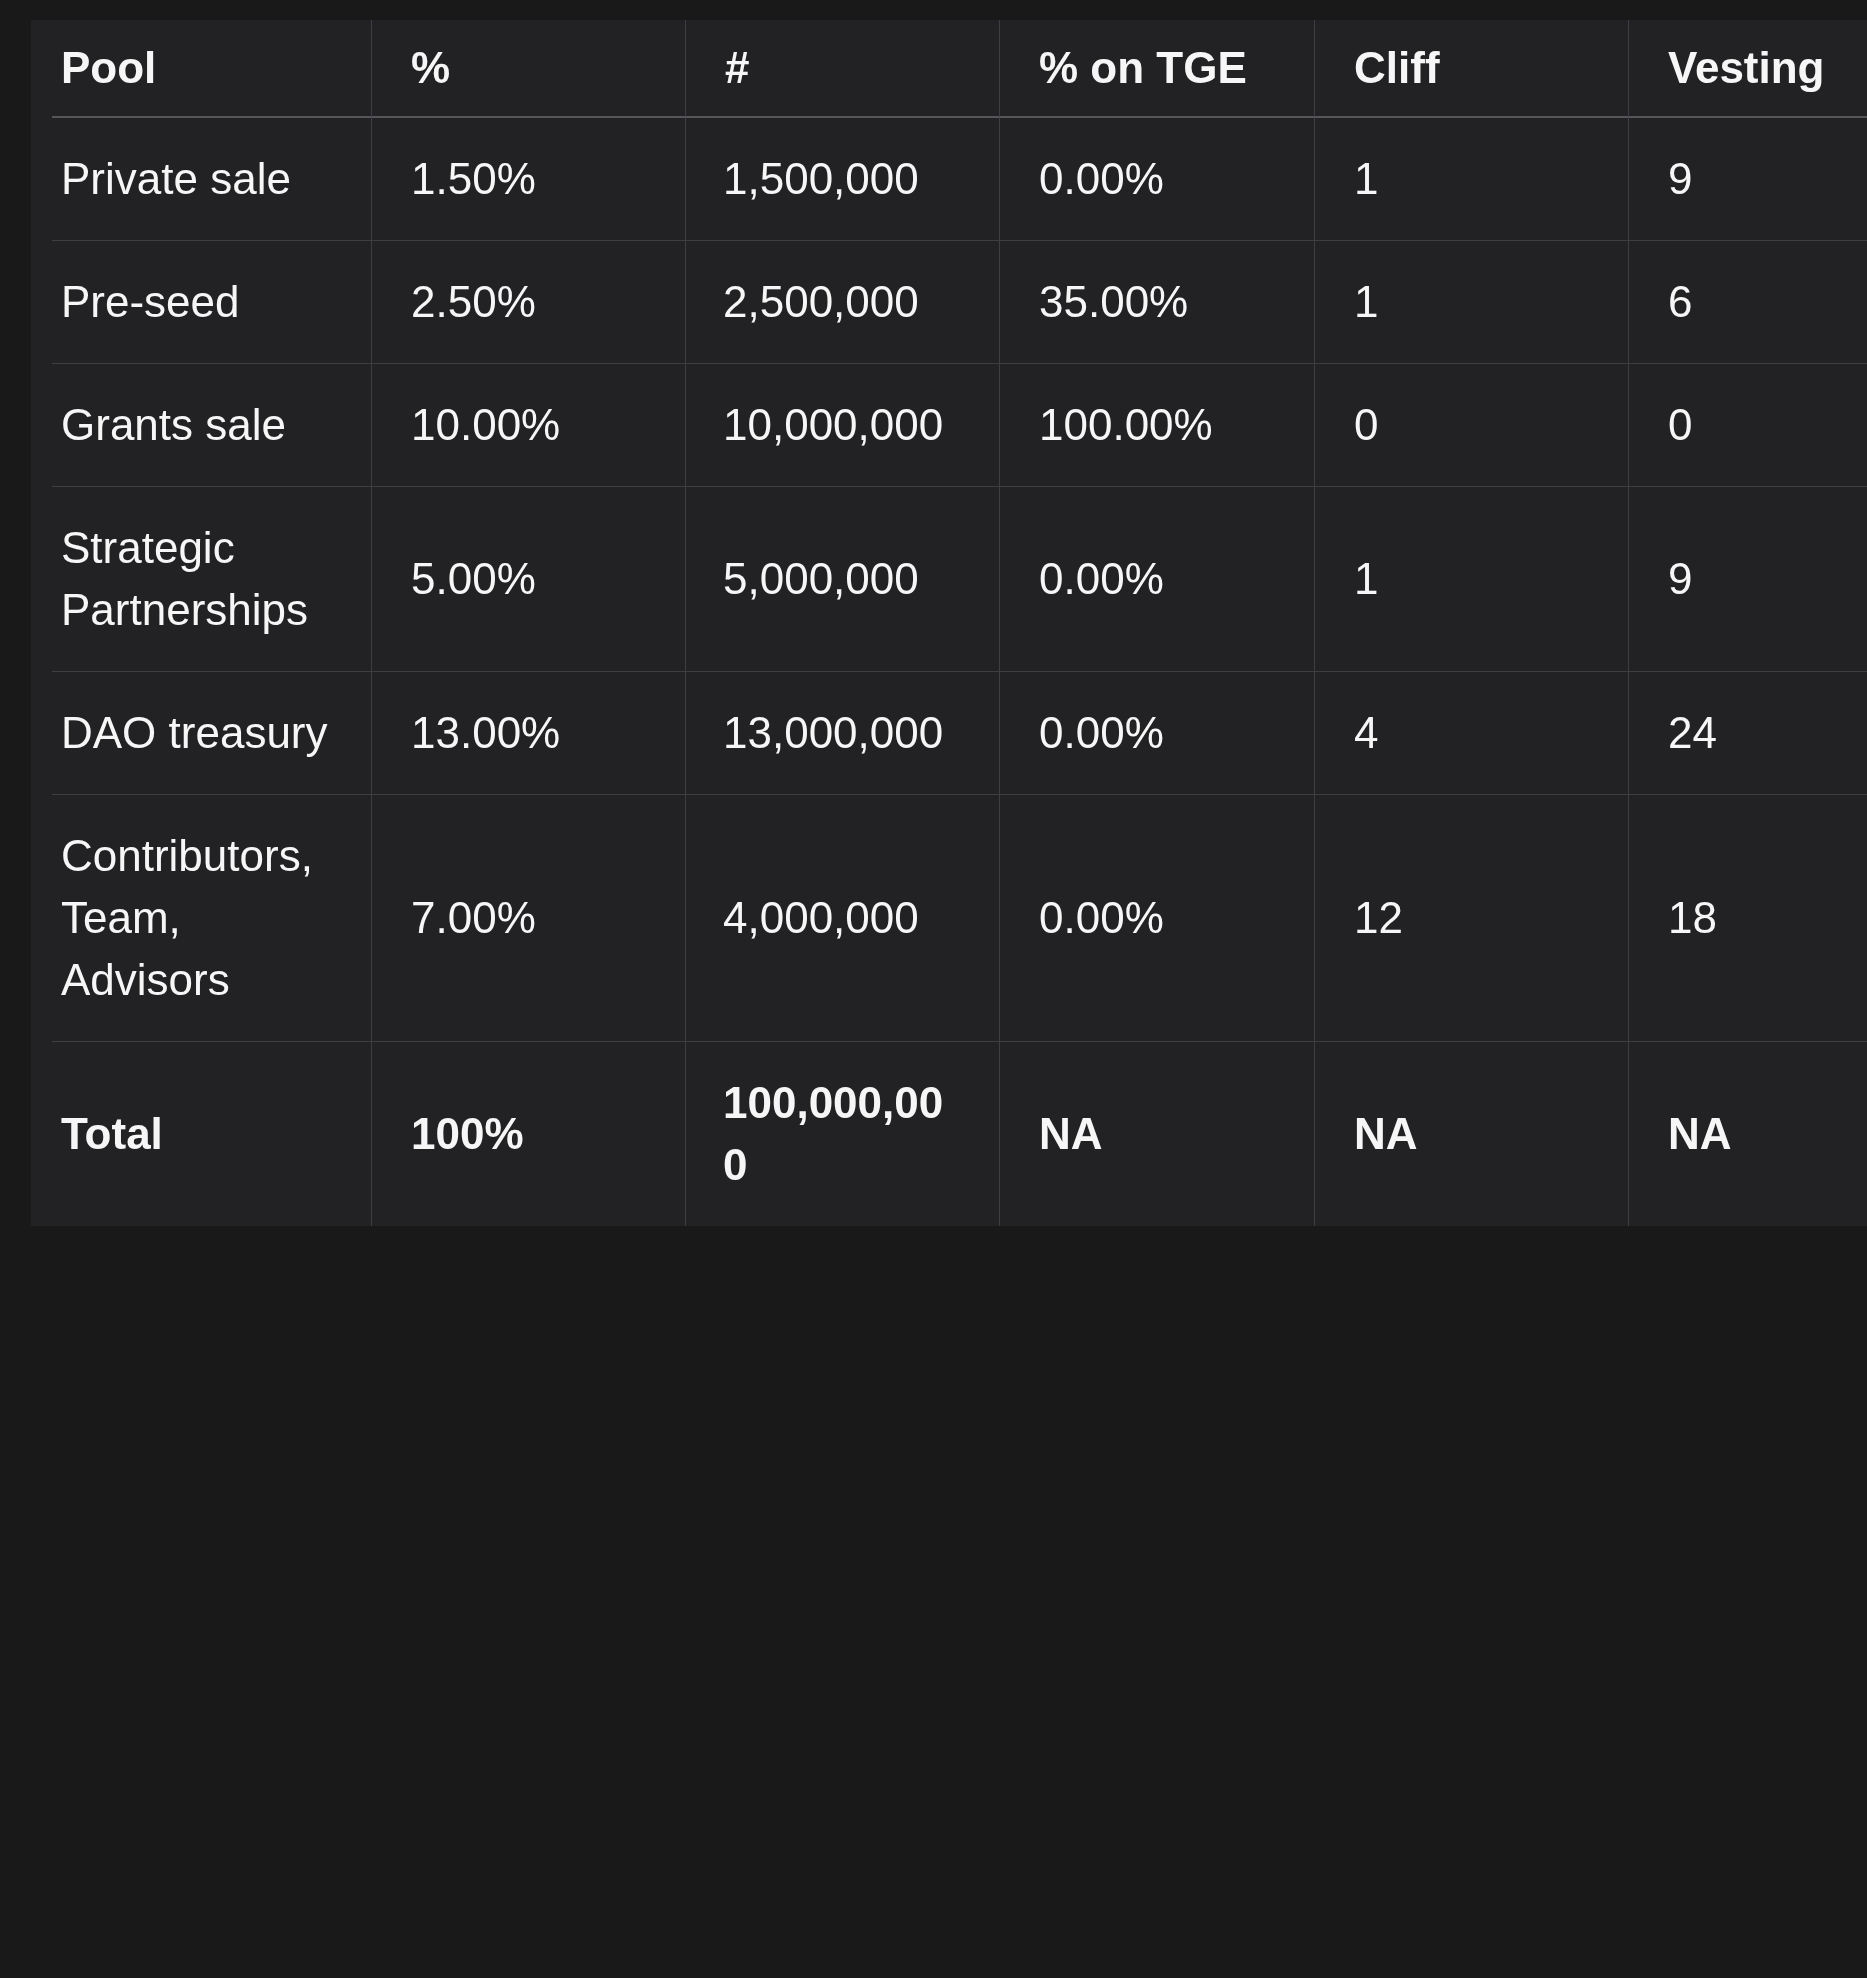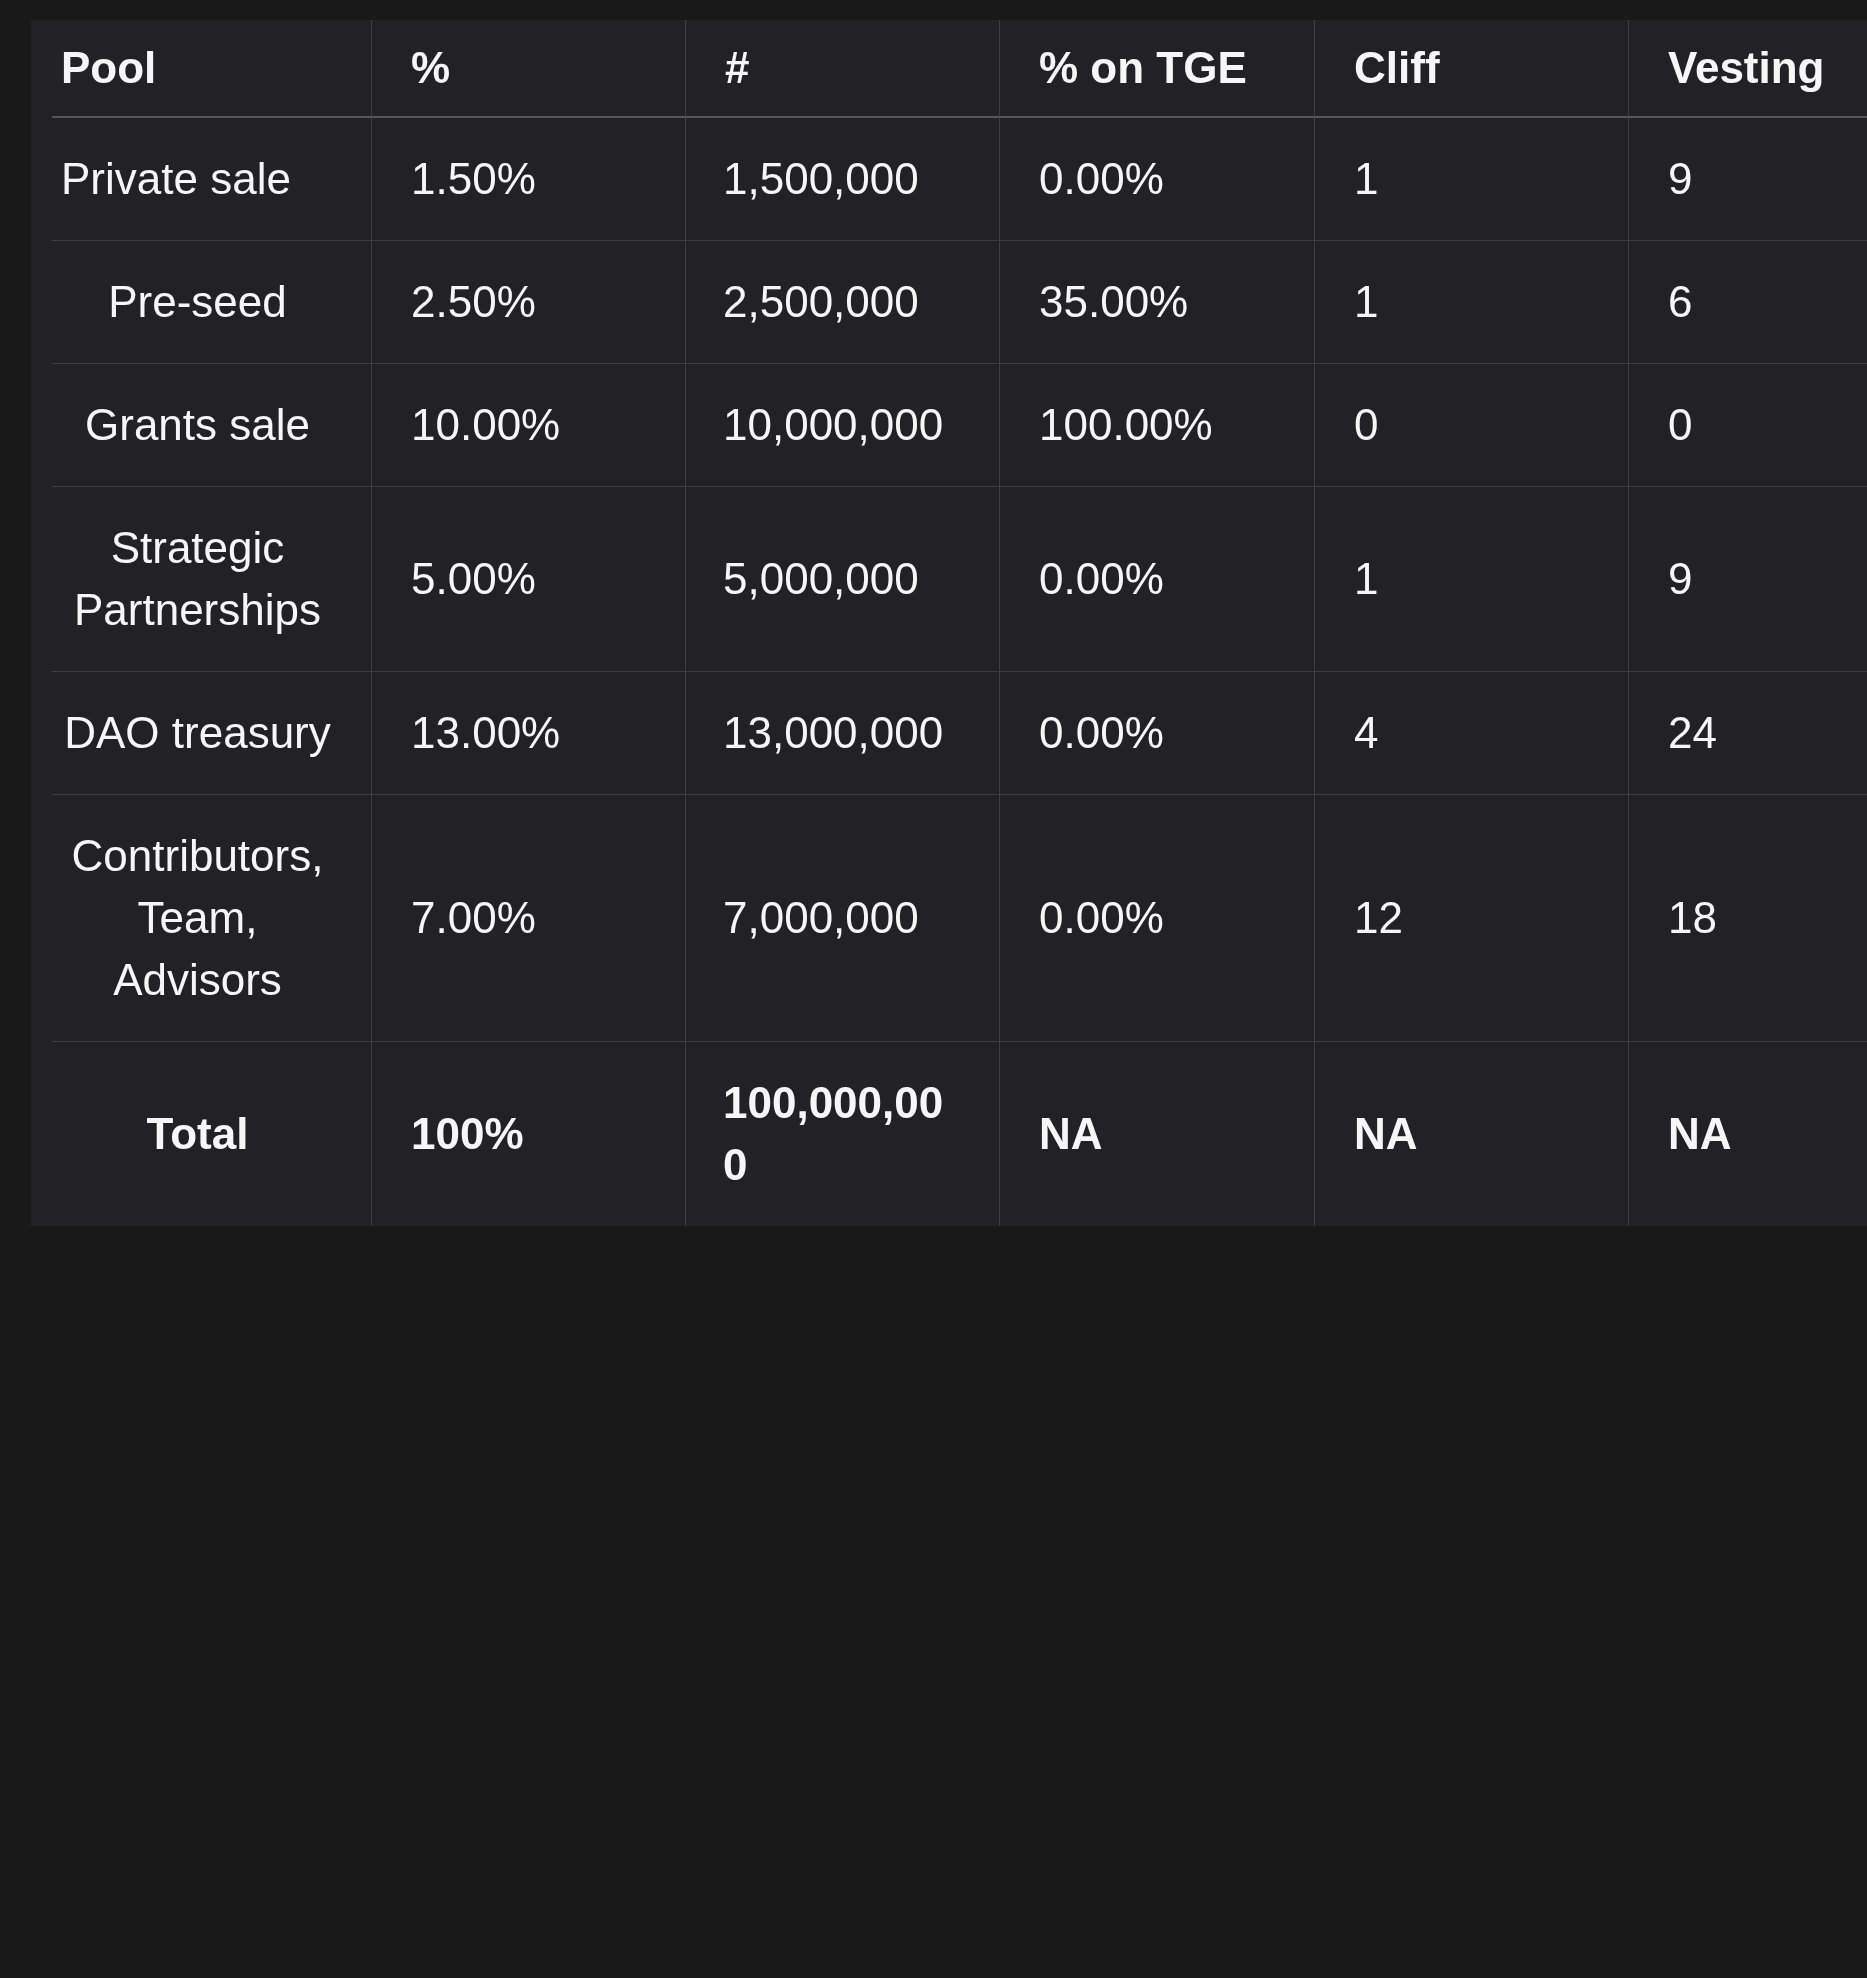--- a/index.html
+++ b/index.html
@@ -42,21 +42,20 @@
   }
   th:first-child,td:first-child{padding-left:30px;}
   th+th,td+td{border-left:1.6px solid var(--border);}
   tbody tr+tr td{border-top:1.6px solid var(--border);}
   
   thead th:first-child{
     border-image:linear-gradient(90deg, transparent 22px, var(--header-border) 22px) 1;
   }
   tbody tr+tr td:first-child{
     border-image:linear-gradient(90deg, transparent 22px, var(--border) 22px) 1;
-    text-align:center;
   }
   td.num-cell{word-break:break-all;padding-left:37px;}
   tr.total td{font-weight:700;}
   em.note{font-style:italic;}
 </style>
 </head>
 <body>
 
 <div class="page">
   <table class="alloc">
@@ -115,21 +114,21 @@
         <td><span>DAO treasury</span></td>
         <td>13.00%</td>
         <td class="num-cell">13,000,000</td>
         <td>0.00%</td>
         <td>4</td>
         <td>24</td>
       </tr>
       <tr>
         <td><span>Contributors, Team, Advisors</span></td>
         <td>7.00%</td>
-        <td class="num-cell">7,000,000</td>
+        <td class="num-cell">4,000,000</td>
         <td>0.00%</td>
         <td>12</td>
         <td>18</td>
       </tr>
       <tr class="total">
         <td>Total</td>
         <td>100%</td>
         <td class="num-cell">100,000,000</td>
         <td>NA</td>
         <td>NA</td>

